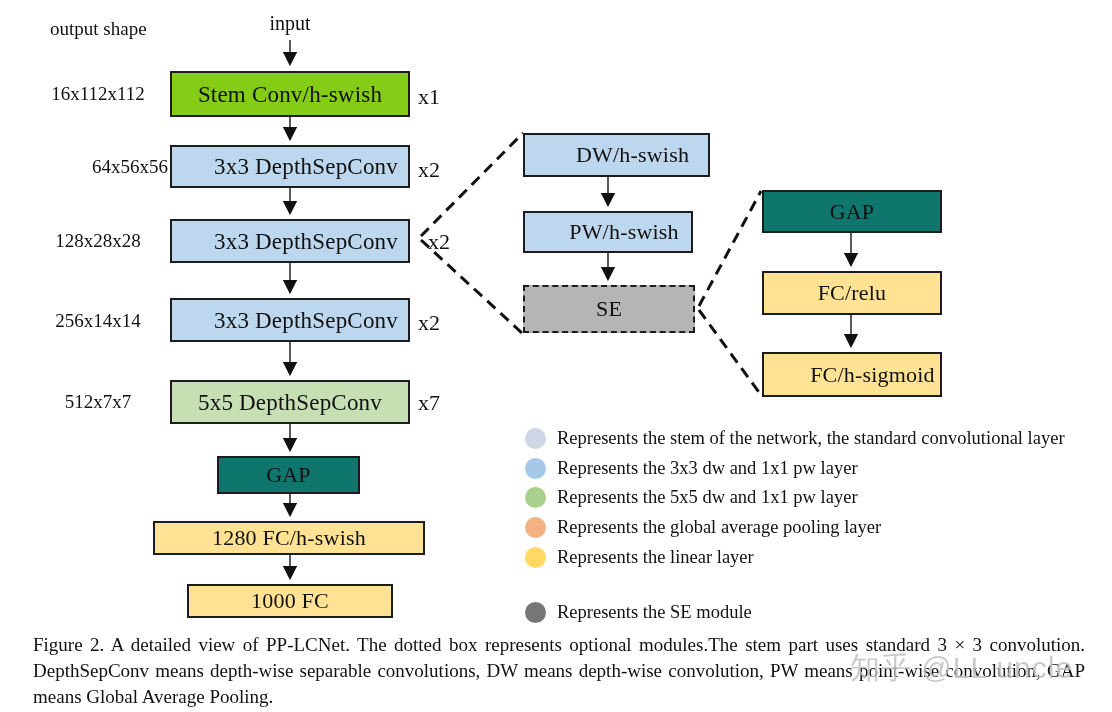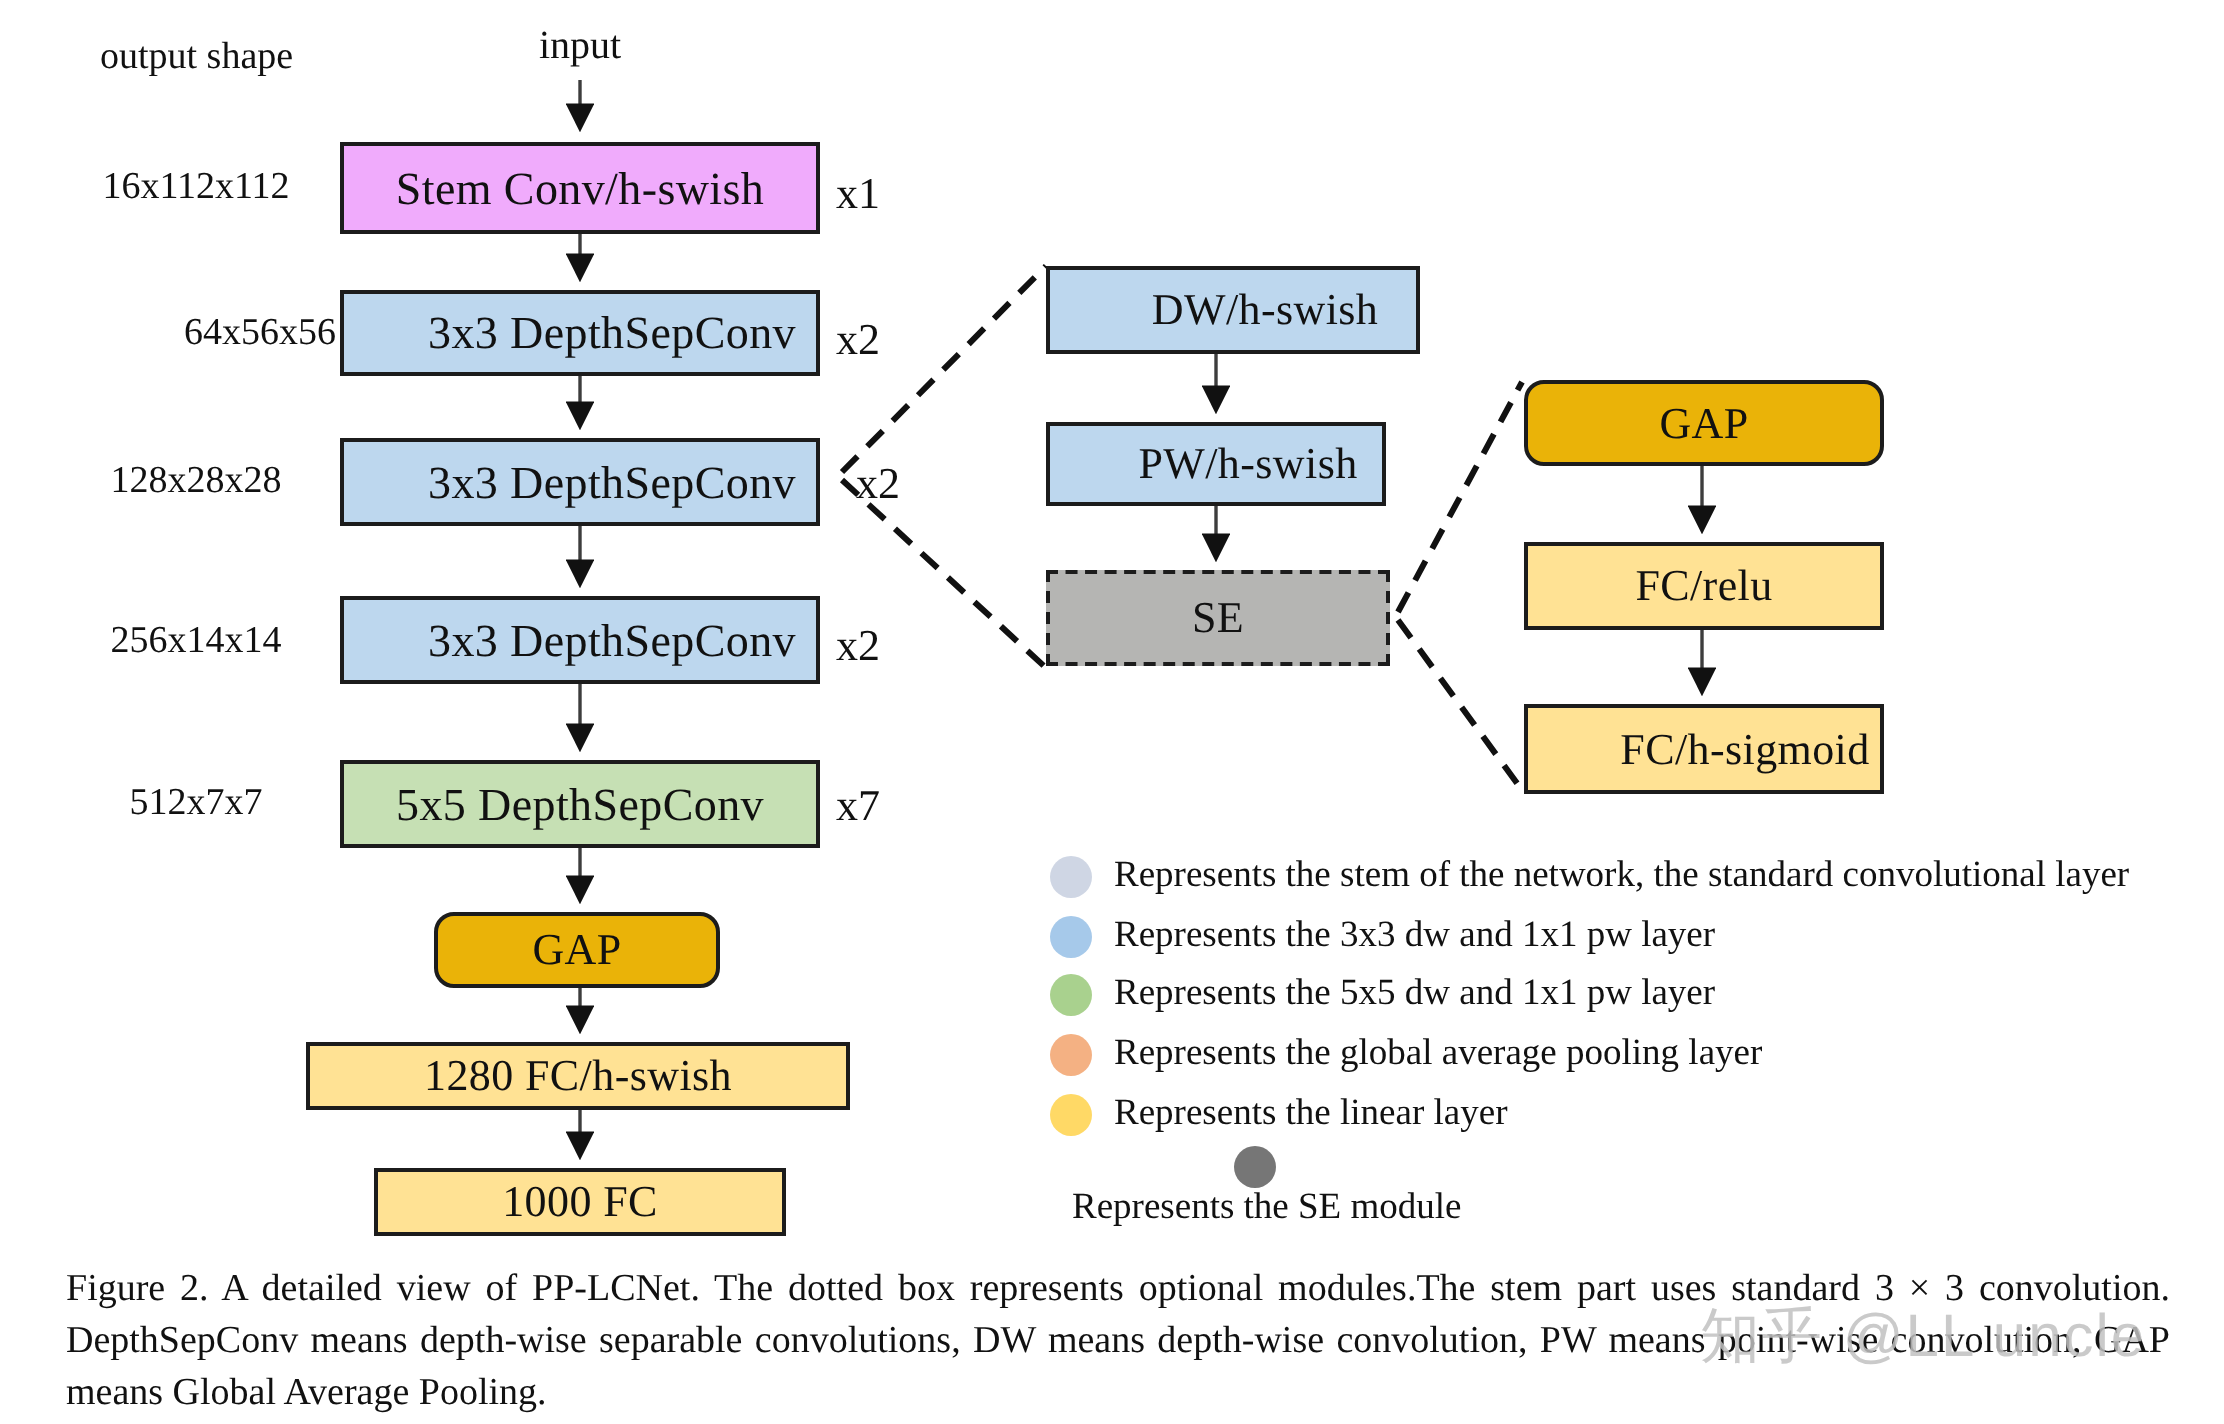--- a/index.html
+++ b/index.html
@@ -7,24 +7,24 @@
     position:relative;width:1112px;height:712px;background:#ffffff;overflow:hidden;
     font-family:"Liberation Serif", serif;color:#111;
   }
   .overlay{position:absolute;left:0;top:0;width:1112px;height:712px;pointer-events:none;}
   .bx{
     position:absolute;box-sizing:border-box;border:2px solid #1c1c1c;
     display:flex;align-items:center;justify-content:center;
     font-size:23px;line-height:1;letter-spacing:.2px;z-index:2;
   }
   .bx.small{font-size:22px;}
-  .fill-stem{background:#f0abfc;}
+  .fill-stem{background:#84cc16;}
   .fill-blue{background:#bdd7ee;padding-left:32px;}
   .fill-green{background:#c6e0b4;}
-  .fill-orange{background:#eab308;border-radius:10px;}
+  .fill-orange{background:#0f766e;}
   .fill-yellow{background:#ffe294;}
   .fill-se{background:#b5b5b3;border:2px dashed #1c1c1c;}
   .lbl{position:absolute;font-size:19px;line-height:1.15;white-space:nowrap;z-index:2;}
   .shape{width:140px;text-align:center;}
   .mult{position:absolute;font-size:22px;z-index:2;}
   .inputlbl{font-size:20px;width:80px;text-align:center;}
   .lrow{position:absolute;left:525px;height:28px;display:flex;align-items:center;z-index:2;}
   .dot{width:21px;height:21px;border-radius:50%;flex:0 0 auto;}
   .ltx{margin-left:11px;font-size:18.5px;white-space:nowrap;}
   .cap{position:absolute;left:33px;top:632px;width:1052px;font-size:19px;line-height:26px;z-index:2;}
@@ -114,21 +114,21 @@
     <span class="ltx">Represents the 5x5 dw and 1x1 pw layer</span>
   </div>
   <div class="lrow" style="top:513px;">
     <span class="dot" style="background:#f4b183;"></span>
     <span class="ltx">Represents the global average pooling layer</span>
   </div>
   <div class="lrow" style="top:543px;">
     <span class="dot" style="background:#ffd966;"></span>
     <span class="ltx">Represents the linear layer</span>
   </div>
-  <div class="lrow" style="top:573px;flex-direction:column;">
+  <div class="lrow" style="top:598px;">
     <span class="dot" style="background:#767676;"></span>
     <span class="ltx">Represents the SE module</span>
   </div>
 
   <div class="cap">
     <div class="capline just">Figure 2. A detailed view of PP-LCNet. The dotted box represents optional modules.The stem part uses standard 3 × 3 convolution.</div>
     <div class="capline just">DepthSepConv means depth-wise separable convolutions, DW means depth-wise convolution, PW means point-wise convolution, GAP</div>
     <div class="capline">means Global Average Pooling.</div>
   </div>
 

